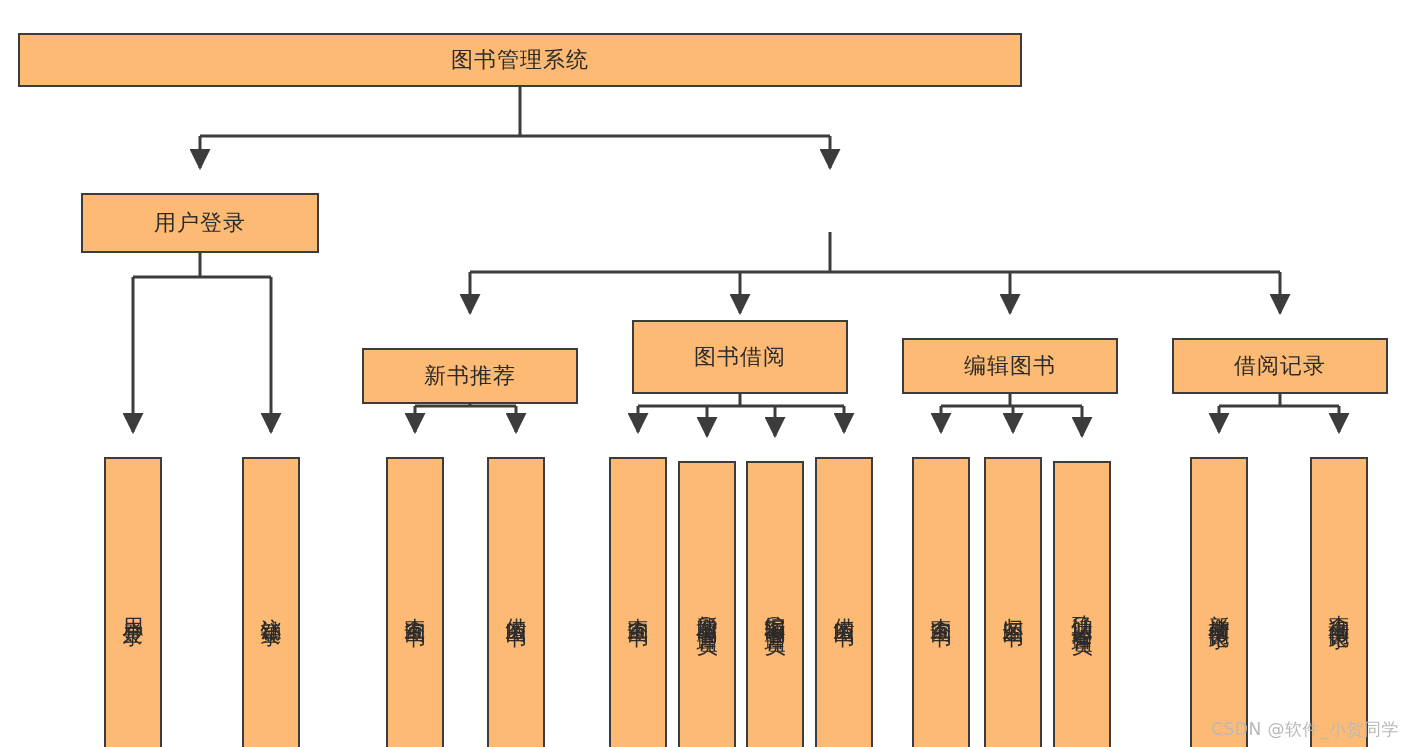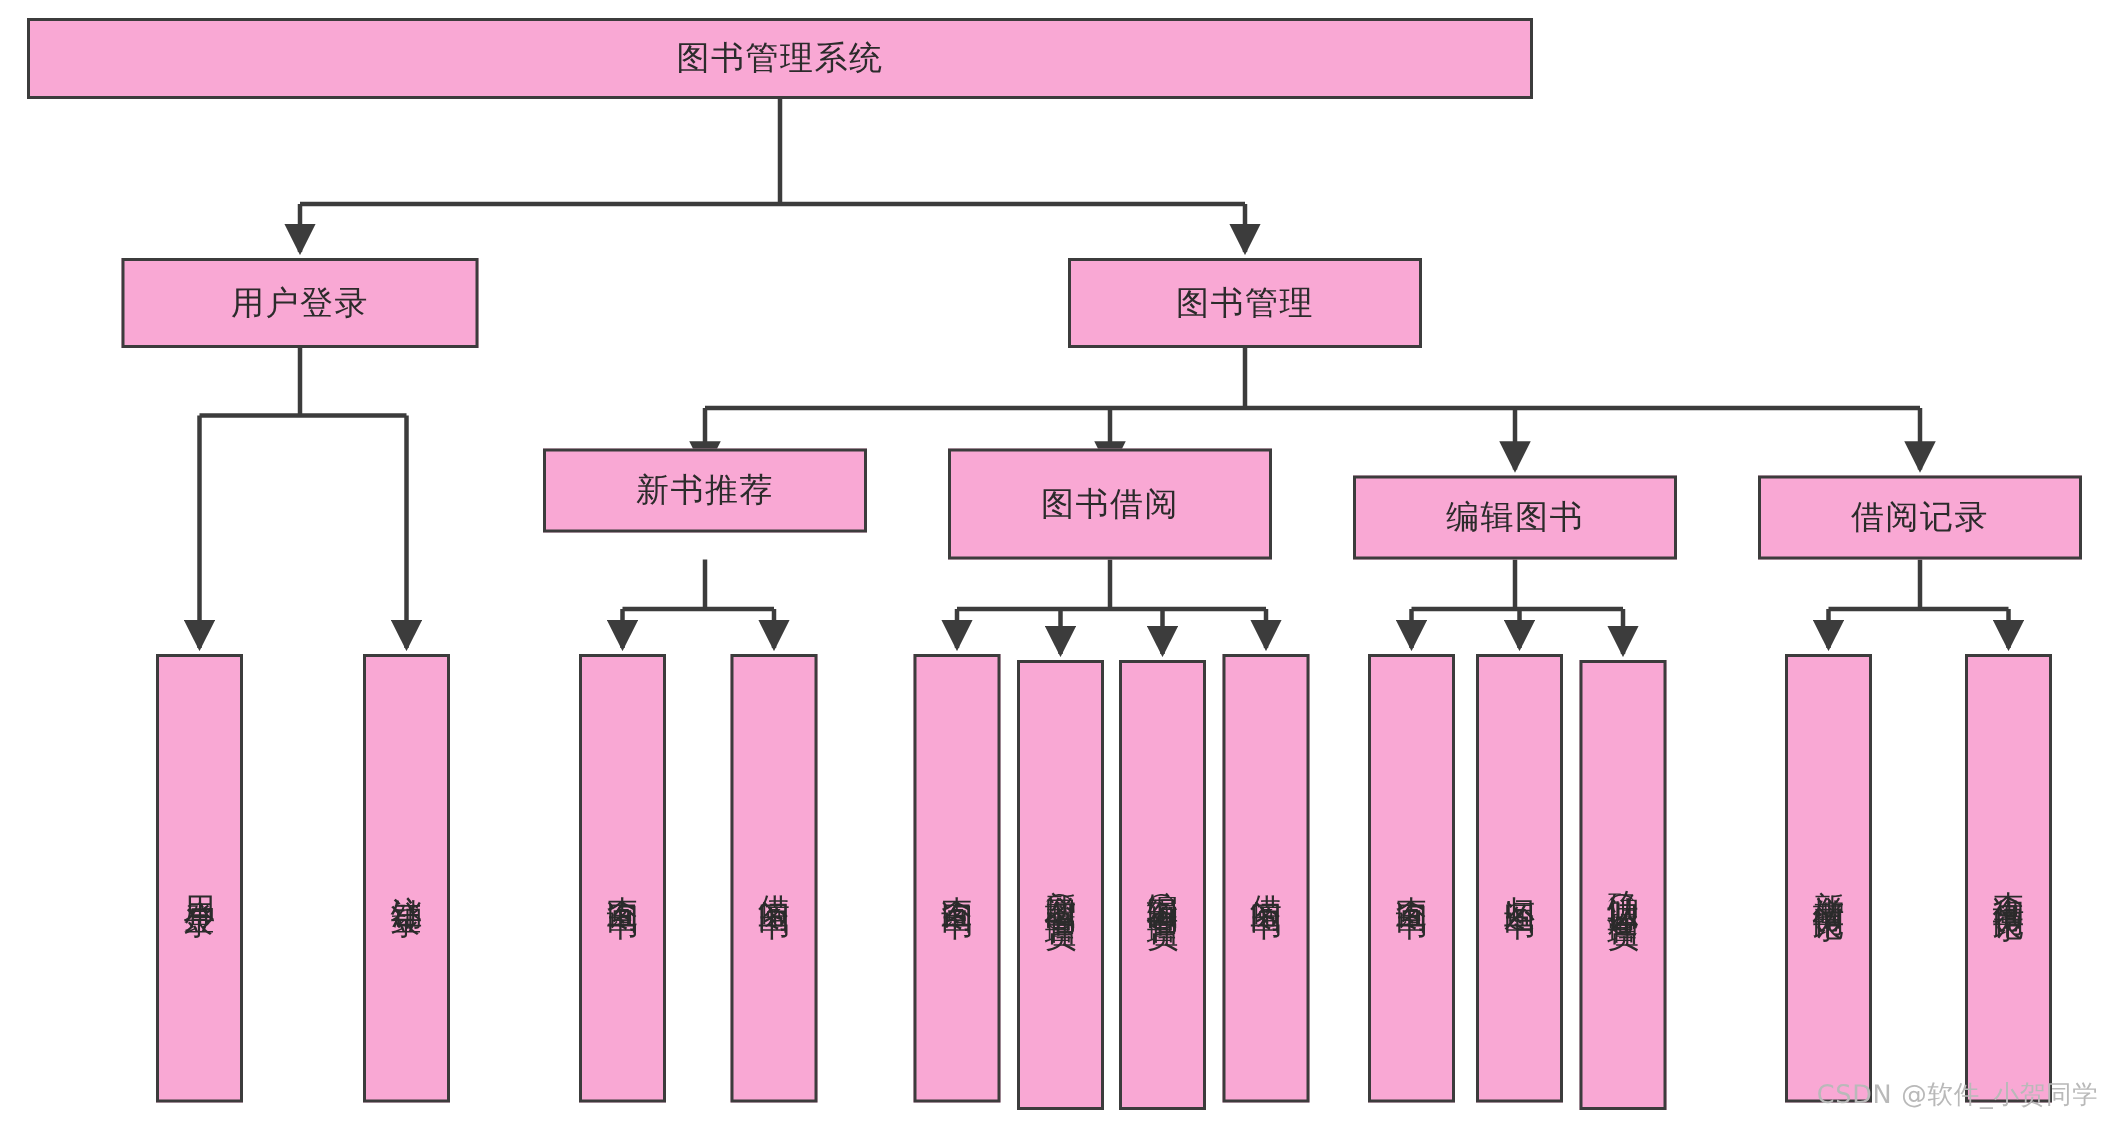--- a/index.html
+++ b/index.html
@@ -21,26 +21,27 @@
   #diagram-svg {
     position: absolute;
     left: 0;
     top: 0;
     width: 1405px;
     height: 747px;
   }
   .node {
     position: absolute;
     box-sizing: border-box;
-    background: #f9a8d4;
+    background: #fdba74;
     border: 2px solid #3c3c3c;
     display: flex;
     align-items: center;
     justify-content: center;
     color: #2b2b2b;
+    margin-top: 21px;
   }
   .node.horiz {
     font-size: 22px;
     letter-spacing: 1px;
   }
   .node.vert {
     font-size: 21px;
   }
   .node.vert .label {
     writing-mode: vertical-rl;
@@ -121,25 +122,22 @@
     </g>
   </svg>
 
   <div class="node horiz" id="node-root" style="left: 18px; top: 12px; width: 1004px; height: 54px;">
     <span class="label">图书管理系统</span>
   </div>
 
   <div class="node horiz" id="node-l1-0" style="left: 81px; top: 172px; width: 238px; height: 60px;">
     <span class="label">用户登录</span>
   </div>
-  <div class="node horiz" id="node-l1-1" style="left: 712px; top: 172px; width: 236px; height: 60px;">
-    <span class="label">图书管理</span>
-  </div>
 
-  <div class="node horiz" id="node-l2-0" style="left: 362px; top: 299px; width: 216px; height: 56px;">
+  <div class="node horiz" id="node-l2-0" style="left: 362px; top: 327px; width: 216px; height: 56px;">
     <span class="label">新书推荐</span>
   </div>
   <div class="node horiz" id="node-l2-1" style="left: 632px; top: 299px; width: 216px; height: 74px;">
     <span class="label">图书借阅</span>
   </div>
   <div class="node horiz" id="node-l2-2" style="left: 902px; top: 317px; width: 216px; height: 56px;">
     <span class="label">编辑图书</span>
   </div>
   <div class="node horiz" id="node-l2-3" style="left: 1172px; top: 317px; width: 216px; height: 56px;">
     <span class="label">借阅记录</span>

